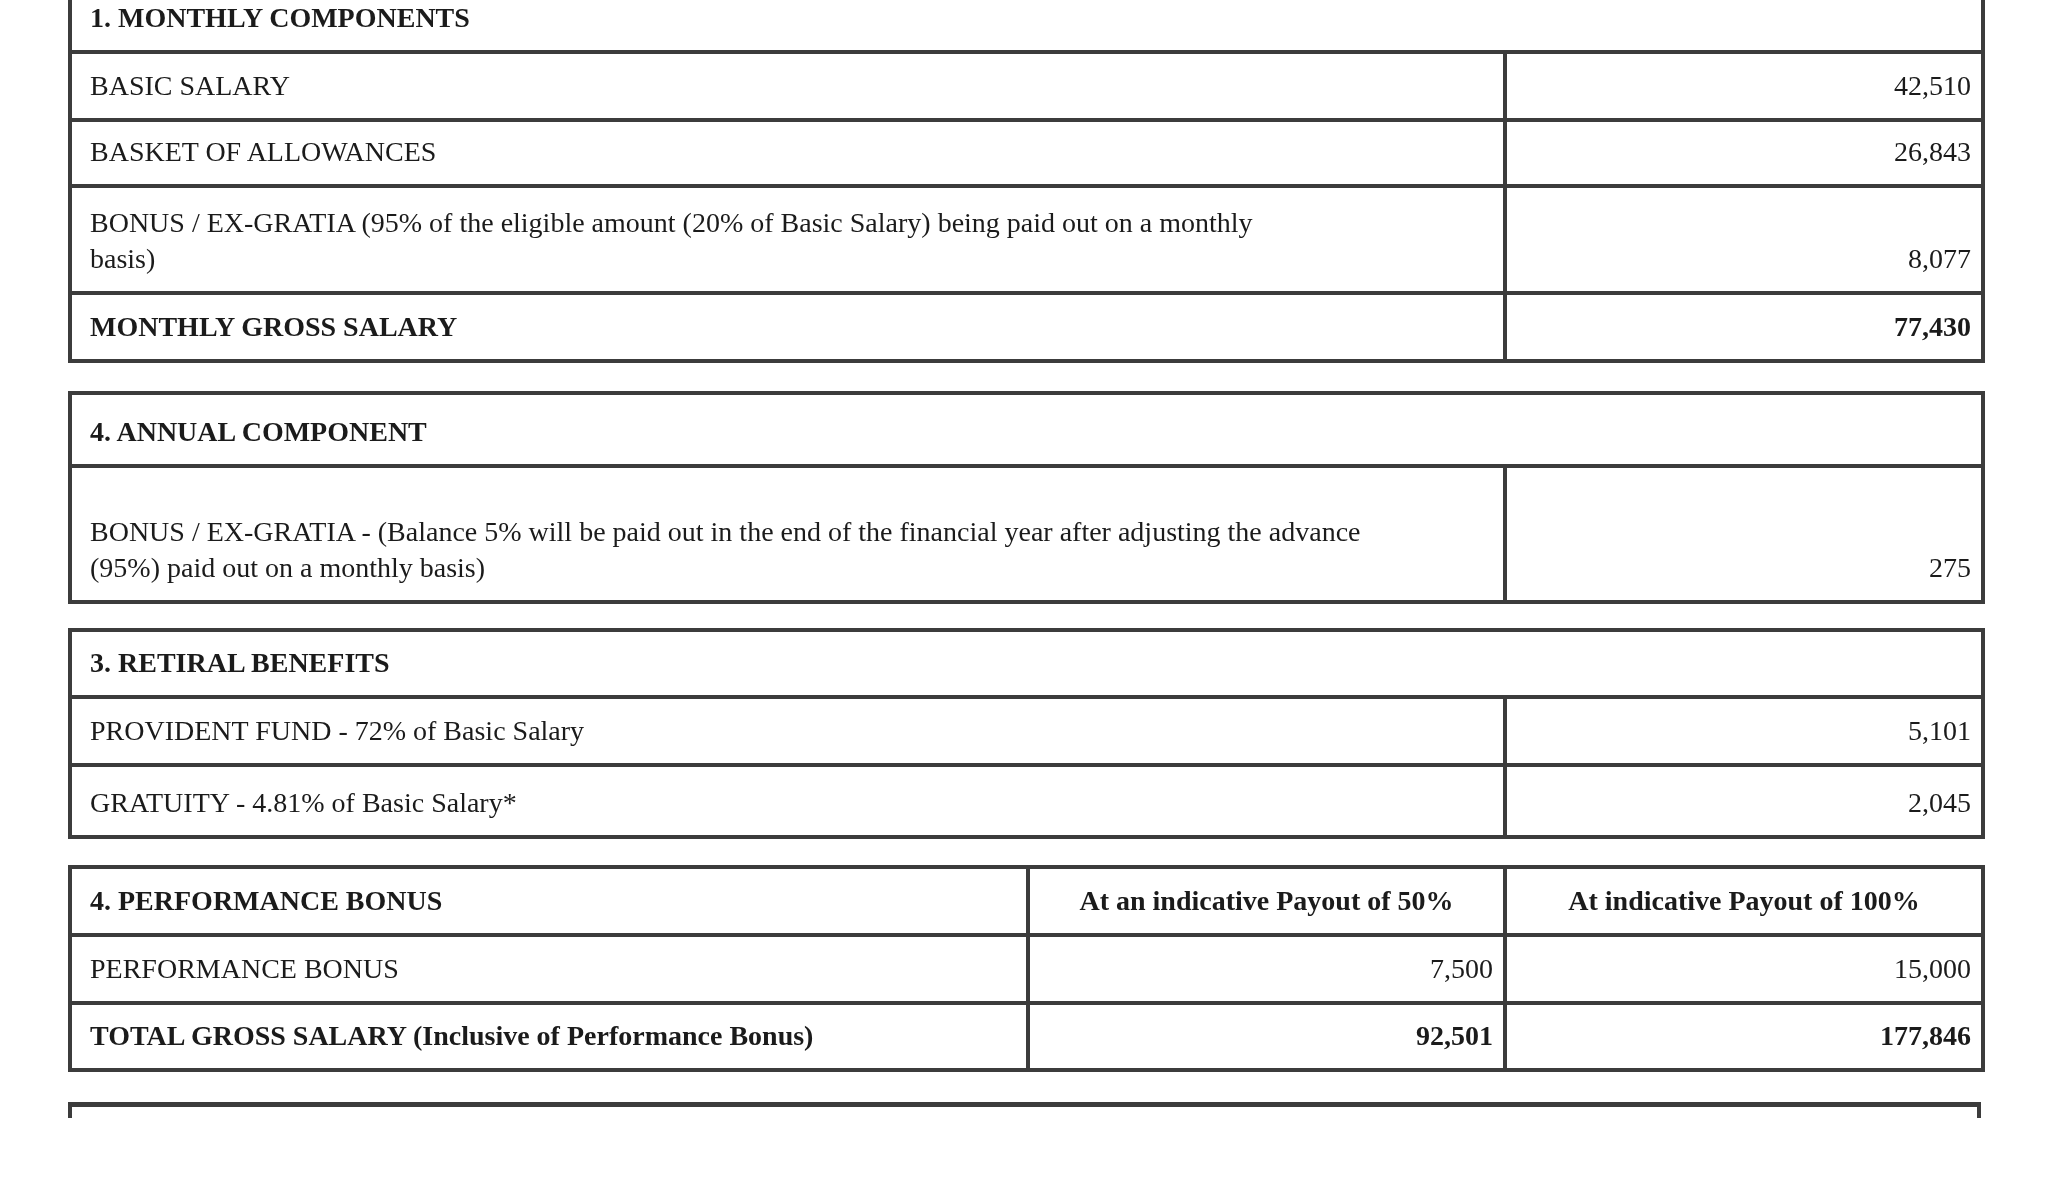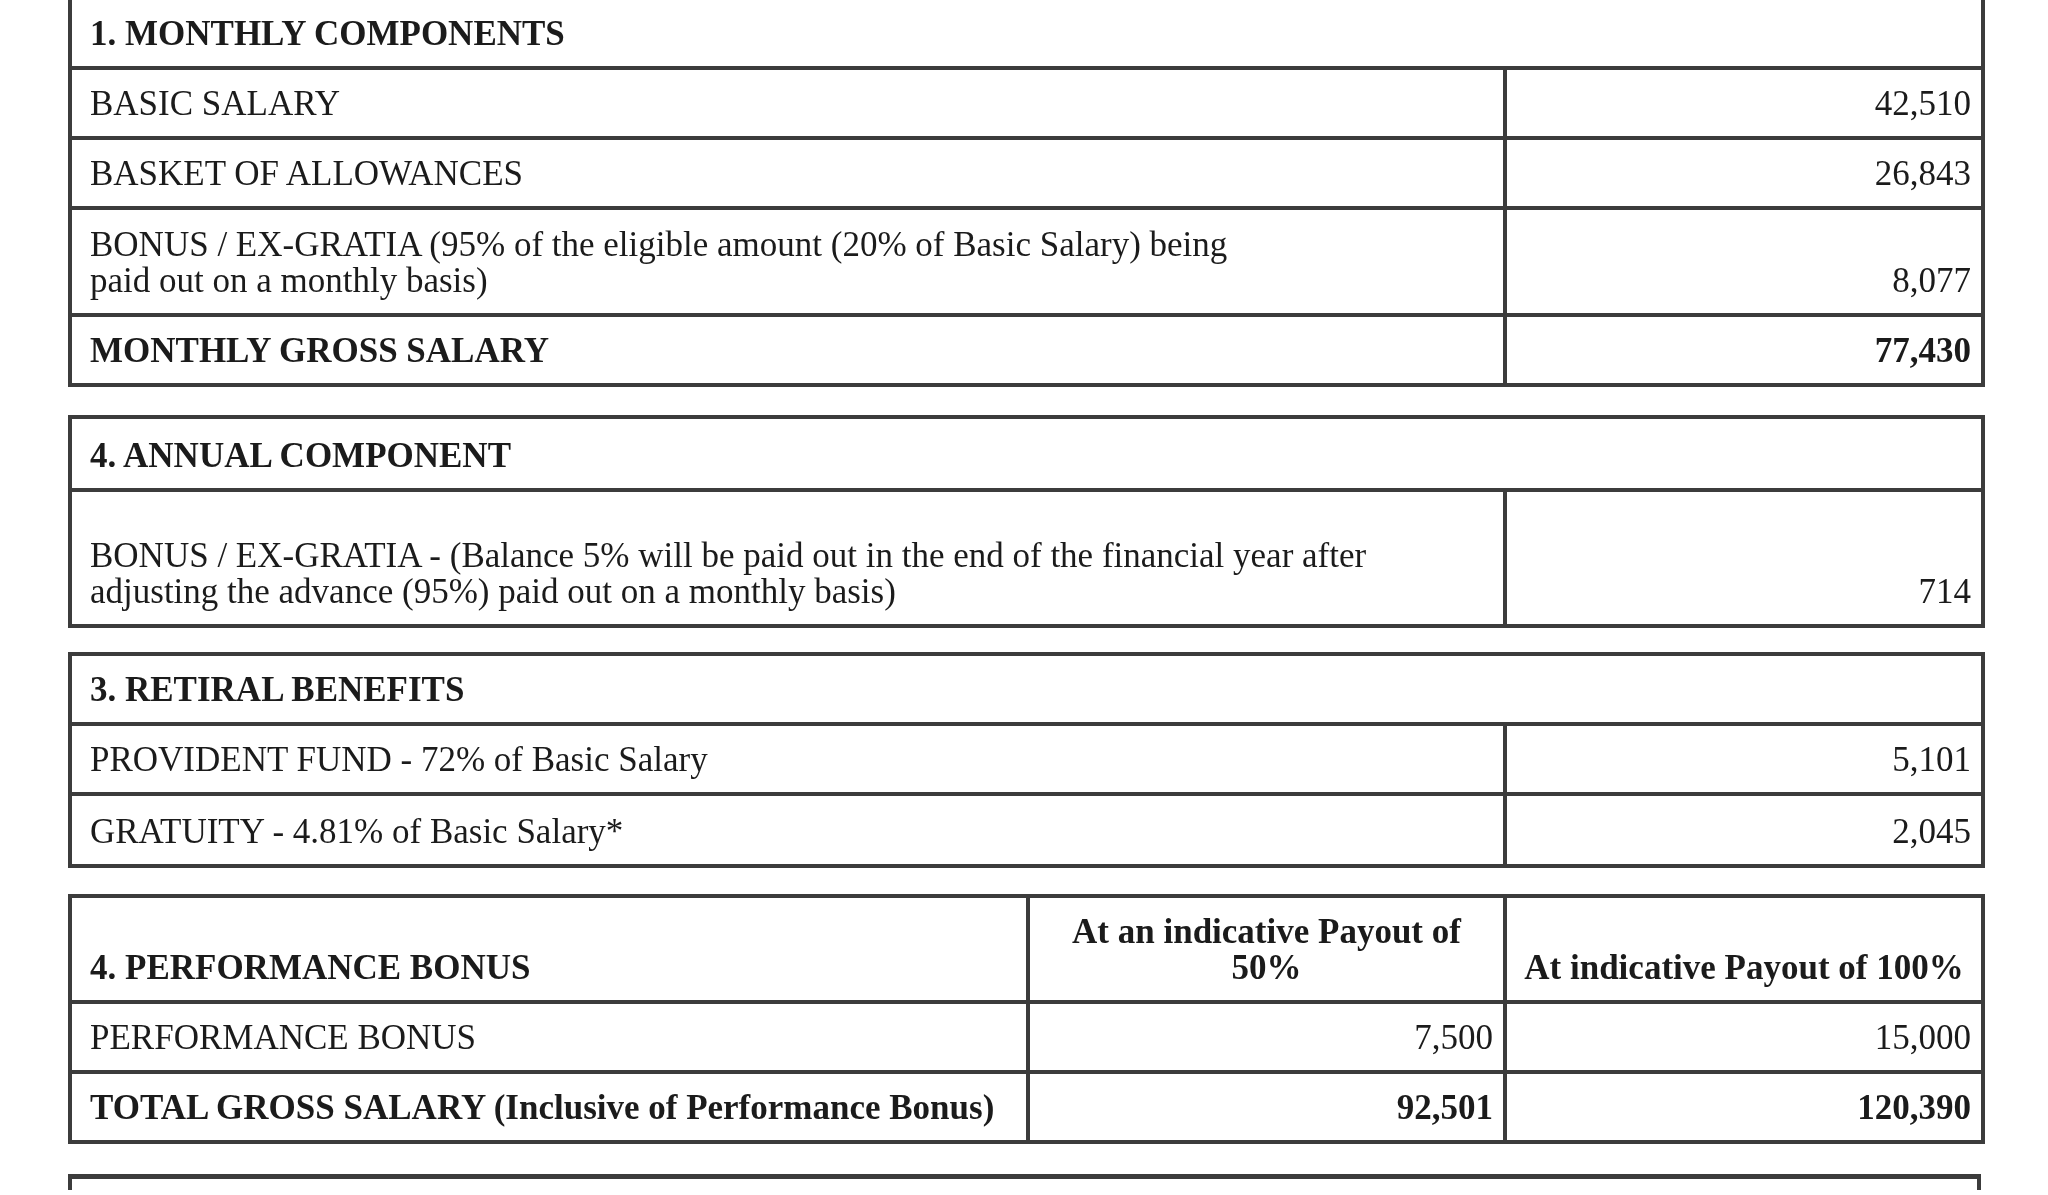--- a/index.html
+++ b/index.html
@@ -14,22 +14,22 @@
     font-family: "Liberation Serif", "DejaVu Serif", serif;
     color: #1b1b1b;
   }
   table.doc {
     border-collapse: collapse; table-layout: fixed;
     width: 1913px; margin-left: 68px;
   }
   table.doc td {
     border: 4px solid #3c3c3c;
     vertical-align: bottom;
-    font-size: 35px; line-height: 36px;
-    padding: 16px 12px 14px 18px;
+    font-size: 28px; line-height: 36px;
+    padding: 0 12px 14px 18px;
     overflow: hidden;
   }
   table.doc td.value { text-align: right; padding-right: 10px; }
   table.doc td.colhead { text-align: center; font-weight: bold; padding-left: 6px; padding-right: 6px; }
   table.doc tr.title-row td { font-weight: bold; }
   table.doc tr.total-row td { font-weight: bold; }
   #t1 tr.title-row td { border-top: none; }
 
   
   .h52  { height: 52px; }
@@ -96,21 +96,21 @@
         <col style="width:478px">
       </colgroup>
     <tbody>
       <tr class="title-row h73">
         <td colspan="2">4. ANNUAL COMPONENT</td>
       </tr>
       <tr class="h136">
         <td>
           <span class="wrap-b">BONUS / EX-GRATIA - (Balance 5% will be paid out in the end of the financial year after adjusting the advance (95%) paid out on a monthly basis)</span>
         </td>
-        <td class="value">714</td>
+        <td class="value">275</td>
       </tr>
     </tbody>
   </table>
 
   <table class="doc" id="t3">
     <colgroup>
         <col style="width:1435px">
         <col style="width:478px">
       </colgroup>
     <tbody>
@@ -141,20 +141,20 @@
         <td class="colhead">At indicative Payout of 100%</td>
       </tr>
       <tr class="h68">
         <td>PERFORMANCE BONUS</td>
         <td class="value">7,500</td>
         <td class="value">15,000</td>
       </tr>
       <tr class="total-row h67">
         <td>TOTAL GROSS SALARY (Inclusive of Performance Bonus)</td>
         <td class="value">92,501</td>
-        <td class="value">120,390</td>
+        <td class="value">177,846</td>
       </tr>
     </tbody>
   </table>
 
   <div class="partial-table"></div>
 
 </div>
 
 </body></html>

